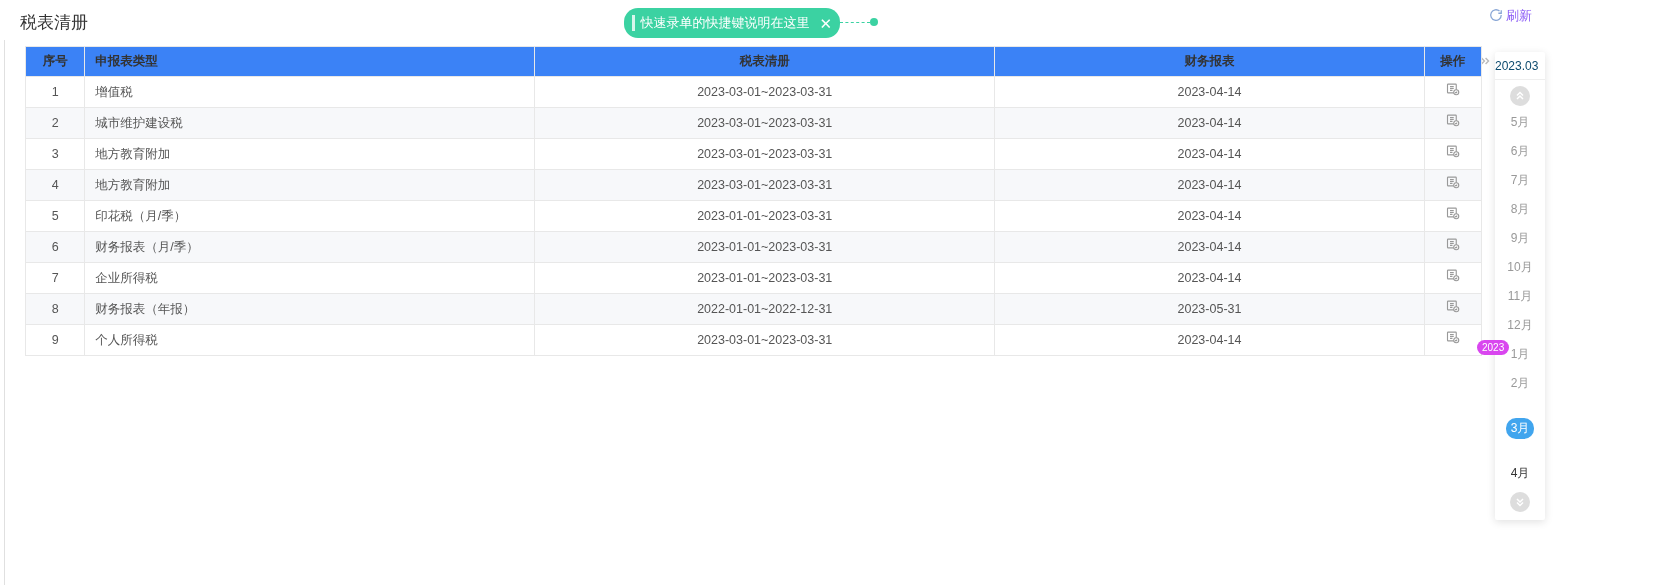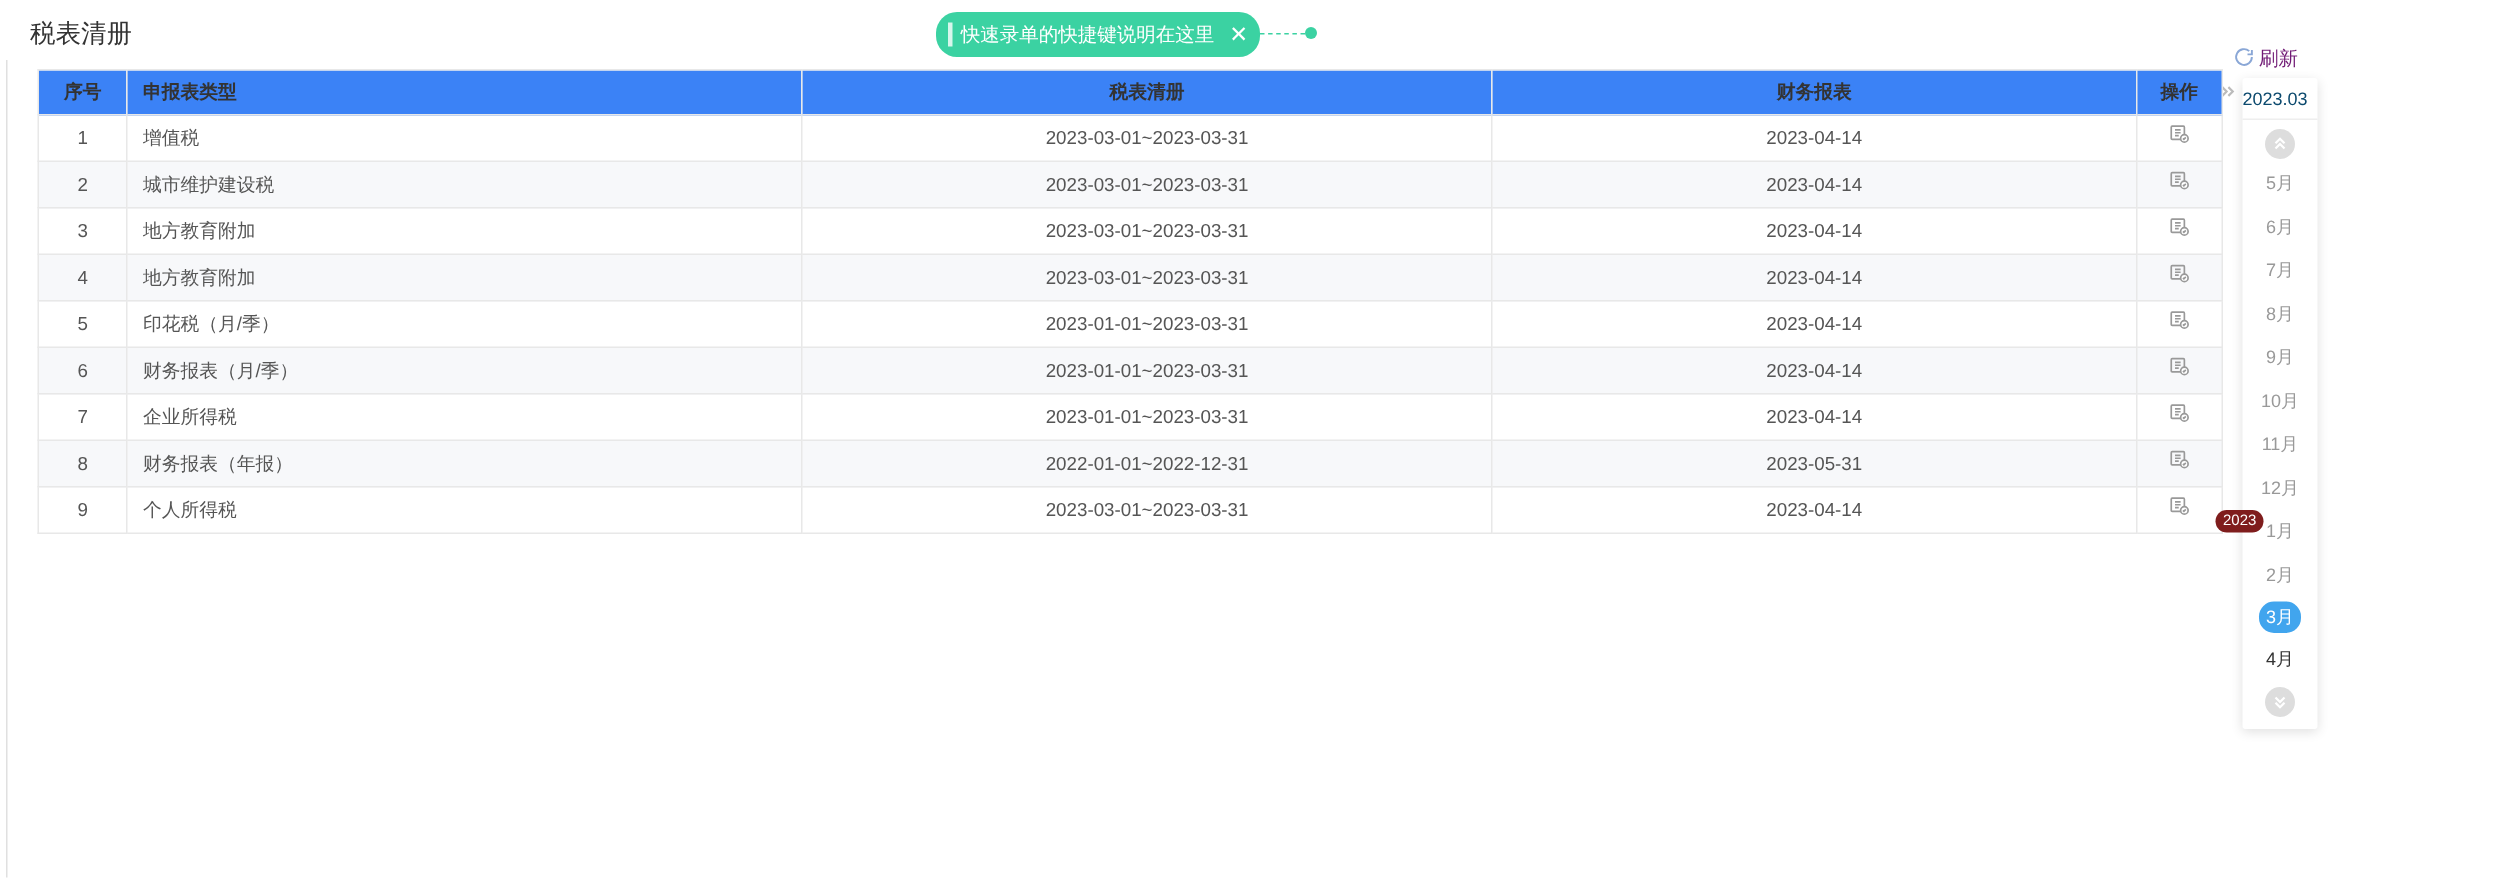--- a/index.html
+++ b/index.html
@@ -84,24 +84,24 @@
       transform: translateX(36px);
       top: 18px;
       width: 8px;
       height: 8px;
       background: #3bd2a2;
       border-radius: 50%;
     }
     .refresh-btn {
       position: absolute;
       right: 135px;
-      top: 30px;
+      top: 7px;
       display: flex;
       align-items: center;
-      color: #701a75;
+      color: #8b5cf6;
       font-size: 13px;
       cursor: pointer;
     }
     .refresh-icon {
       margin-right: 3px;
     }
     .table-wrapper {
       position: absolute;
       left: 25px;
       right: 185px;
@@ -206,27 +206,27 @@
     }
     .month-item.dark {
       color: #333;
       font-weight: 500;
     }
     .month-item.selected {
       background: #41a5ee;
       color: #fff;
       border-radius: 10px;
       width: 28px;
-      margin: 3px auto;
+      margin: 20px auto;
       padding: 2px 0;
     }
     .year-badge {
       position: absolute;
       left: -18px;
-      background: #7f1d1d;
+      background: #d946ef;
       color: #fff;
       font-size: 10px;
       padding: 1px 5px;
       border-radius: 8px;
       line-height: 13px;
     }
   </style>
 </head>
 <body>
 

